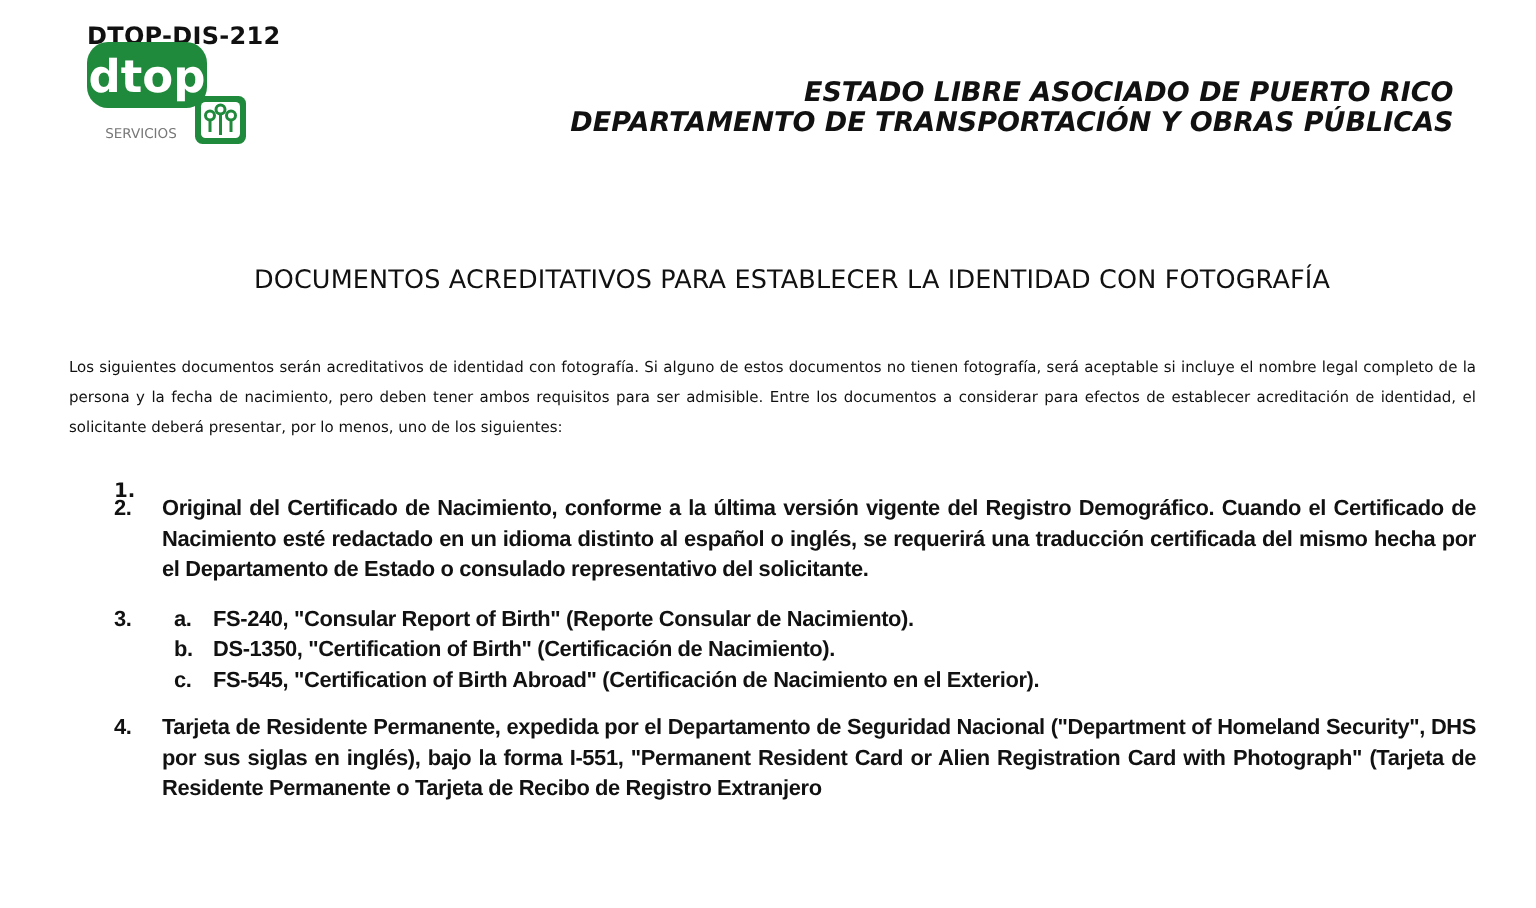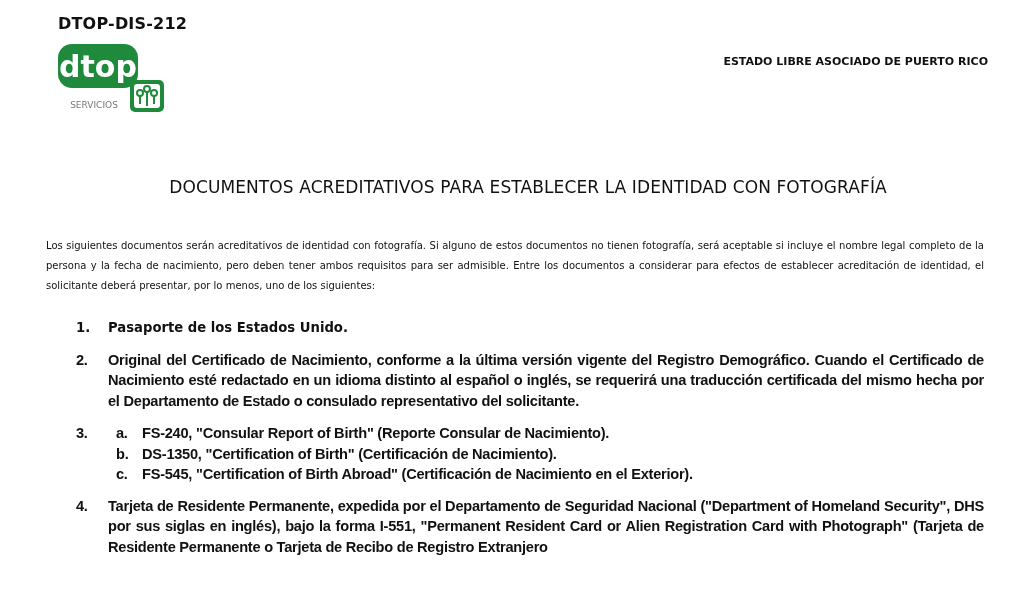--- a/index.html
+++ b/index.html
@@ -1,20 +1,20 @@
 <!DOCTYPE html>
 <html><head>
 <meta charset="utf-8">
 <style>
   html, body { margin: 0; padding: 0; background: #ffffff; }
   body { width: 1024px; height: 605px; overflow: hidden; position: relative;
          font-family: "DejaVu Sans", sans-serif; color: #111; }
   .code { position: absolute; left: 58px; top: 14px; font-weight: bold; font-size: 16px; letter-spacing: 0.2px; }
-  .logo { position: absolute; left: 58px; top: 44px; width: 110px; height: 72px; }
-  .agency { position: absolute; right: 36px; top: 52px; text-align: right; font-weight: bold; font-size: 11px; line-height: 20px; }
+  .logo { position: absolute; left: 58px; top: 28px; width: 110px; height: 72px; }
+  .agency { position: absolute; right: 55px; top: 52px; text-align: right; font-weight: bold; font-size: 18px; line-height: 20px; font-style: italic; }
   .title { position: absolute; left: 0; width: 1024px; top: 177px; text-align: center; font-weight: normal; font-size: 17px; letter-spacing: 0.1px; margin-left: 16px; }
   .intro { position: absolute; left: 46px; top: 236px; width: 938px; font-weight: normal; font-size: 10px; line-height: 20px; text-align: justify; }
   .list { position: absolute; left: 46px; top: 318px; width: 938px; font-weight: bold; }
   .item { position: relative; padding-left: 62px; font-size: 13.2px; line-height: 20.5px; text-align: justify; margin-bottom: 11px; }
   .item .num { position: absolute; left: 30px; top: 0; }
   .item.condensed { font-family: "Liberation Sans", sans-serif; font-size: 14.6px; letter-spacing: -0.25px; }
   .sub { position: relative; padding-left: 34px; margin-top: 12px; }
   .sub .subitem { position: relative; line-height: 20.5px; }
   .sub .subitem .let { position: absolute; left: -26px; }
 </style>
@@ -34,30 +34,30 @@
     <circle cx="96" cy="49" r="3" fill="none" stroke="#1f8a3b" stroke-width="2"></circle>
     <line x1="82" y1="52" x2="82" y2="60" stroke="#1f8a3b" stroke-width="2"></line>
     <line x1="89" y1="48" x2="89" y2="62" stroke="#1f8a3b" stroke-width="2"></line>
     <line x1="96" y1="52" x2="96" y2="60" stroke="#1f8a3b" stroke-width="2"></line>
     <text x="36" y="64" text-anchor="middle" font-family="DejaVu Sans, sans-serif" font-size="9" fill="#777">SERVICIOS</text>
   </svg>
 </div>
 
 <div class="agency">
   <div>ESTADO LIBRE ASOCIADO DE PUERTO RICO</div>
+  <div>DEPARTAMENTO DE TRANSPORTACIÓN Y OBRAS PÚBLICAS</div>
 </div>
 
 <div class="title">DOCUMENTOS ACREDITATIVOS PARA ESTABLECER LA IDENTIDAD CON FOTOGRAFÍA</div>
 
 <div class="intro">Los siguientes documentos serán acreditativos de identidad con fotografía.  Si alguno de estos documentos no tienen fotografía, será aceptable si incluye el nombre legal completo de la persona y la fecha de nacimiento, pero deben tener ambos requisitos para ser admisible.  Entre los documentos a considerar para efectos de establecer acreditación de identidad, el solicitante deberá presentar, por lo menos, uno de los siguientes:</div>
 
 <div class="list">
   <div class="item">
     <span class="num">1.</span>
-    <span>Pasaporte de los Estados Unido.</span>
   </div>
   <div class="item condensed">
     <span class="num">2.</span>
     <span>Original del Certificado de Nacimiento, conforme a la última versión vigente del Registro Demográfico.  Cuando el Certificado de Nacimiento esté redactado en un idioma distinto al español o inglés, se requerirá una traducción certificada del mismo hecha por el Departamento de Estado o consulado representativo del solicitante.</span>
   </div>
   <div class="item condensed">
     <span class="num">3.</span>
     <div class="sub">
       <div class="subitem">
         <span class="let">a.</span>

